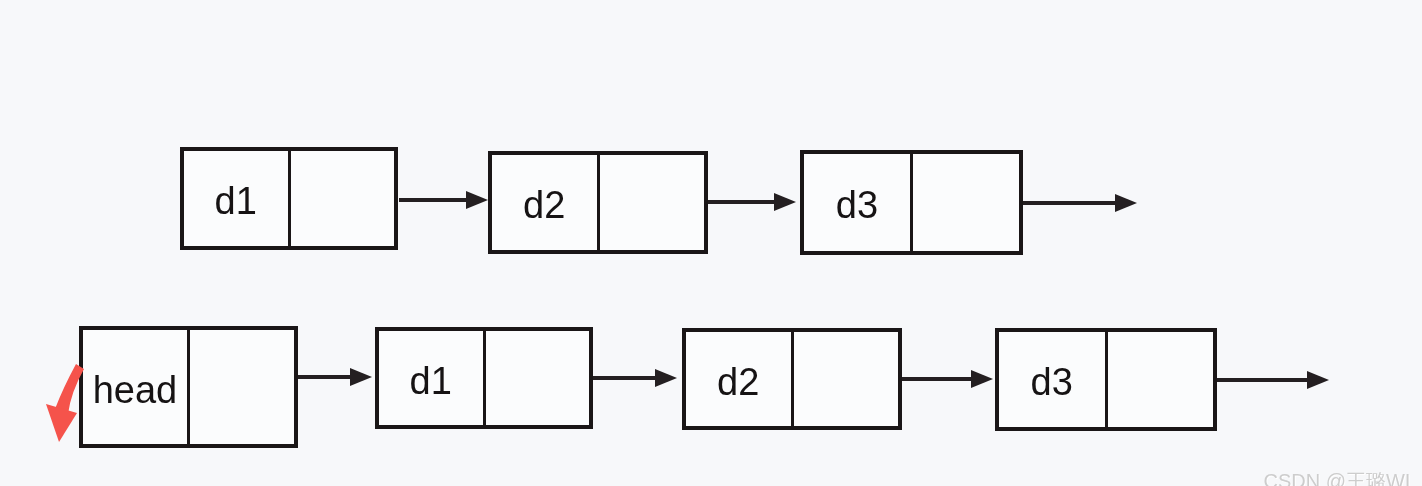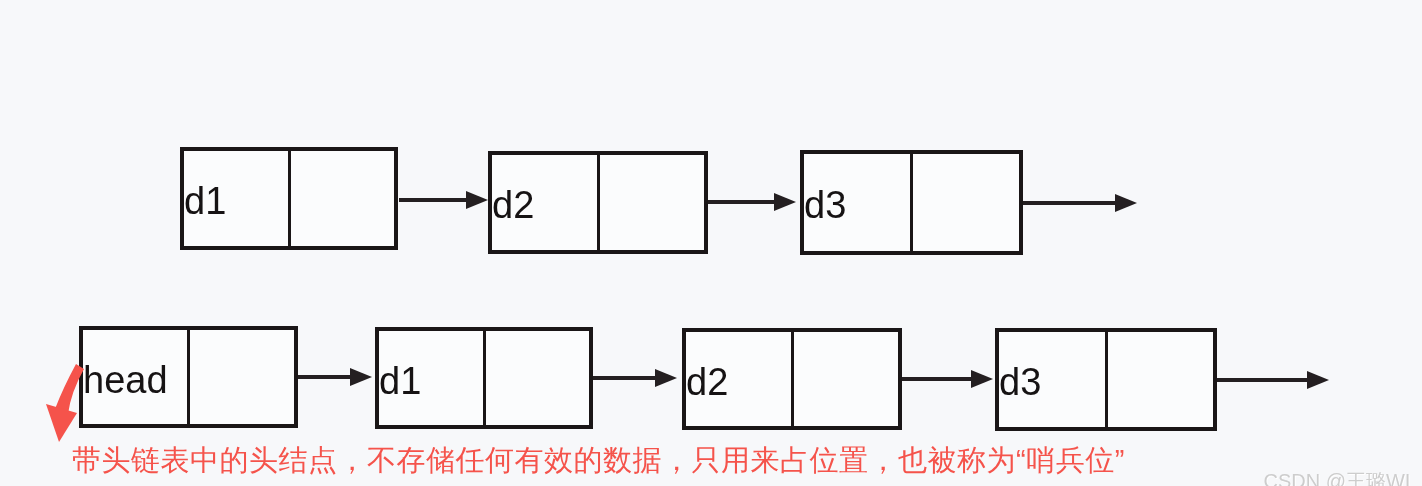--- a/index.html
+++ b/index.html
@@ -32,21 +32,21 @@
   }
   .node{
     position:absolute;
     display:flex;
     background:var(--node-fill);
     border:4px solid var(--node-border);
   }
   .cell{flex:1;}
   .data-cell{
     border-right:3px solid var(--node-border);
-    display:flex;align-items:center;justify-content:flex-start;
+    display:flex;align-items:center;justify-content:center;
   }
   .node-label{
     font-size:38px;
     color:#161314;
     transform:translateY(3px);
     white-space:nowrap;
   }
   .arrows-layer{
     position:absolute;left:0;top:0;
     width:1422px;height:486px;
@@ -93,21 +93,21 @@
     <div class="cell next-cell"></div>
   </div>
 
   <div class="node" style="left:800px;top:150px;width:223px;height:105px">
     <div class="cell data-cell">
       <span class="node-label">d3</span>
     </div>
     <div class="cell next-cell"></div>
   </div>
 
-  <div class="node" style="left:79px;top:326px;width:219px;height:102px">
+  <div class="node" style="left:79px;top:326px;width:219px;height:122px">
     <div class="cell data-cell">
       <span class="node-label">head</span>
     </div>
     <div class="cell next-cell"></div>
   </div>
 
   <div class="node" style="left:375px;top:327px;width:218px;height:102px">
     <div class="cell data-cell">
       <span class="node-label">d1</span>
     </div>
@@ -159,17 +159,16 @@
       <line class="ptr-line" x1="1217" y1="380" x2="1311" y2="380"></line>
       <polygon class="ptr-head" points="1329,380 1307,371 1307,389"></polygon>
     </g>
 
     <g>
       <path class="red-arrow" d="M 76 364 Q 63 388 55 409 L 68 414 Q 71 392 84 369 Z"></path>
       <polygon class="red-arrow" points="46,404 77,413 59,442"></polygon>
     </g>
   </svg>
 
-  <div class="annotation-text">带头链表中的头结点，不存储任何有效的数据，只用来占位置，也被称为“哨兵位”</div>
 
   <div class="watermark">CSDN @王璐WL</div>
 
 </div>
 
 </body></html>

